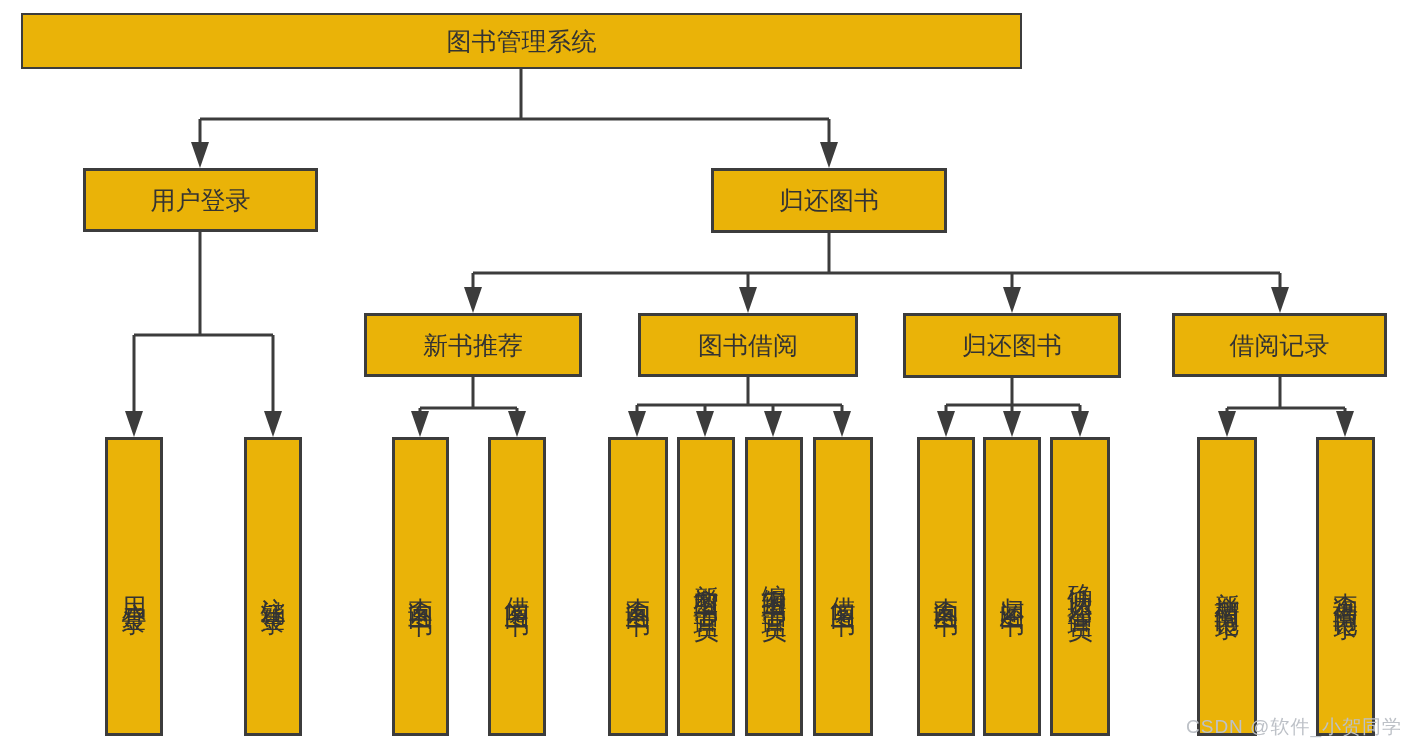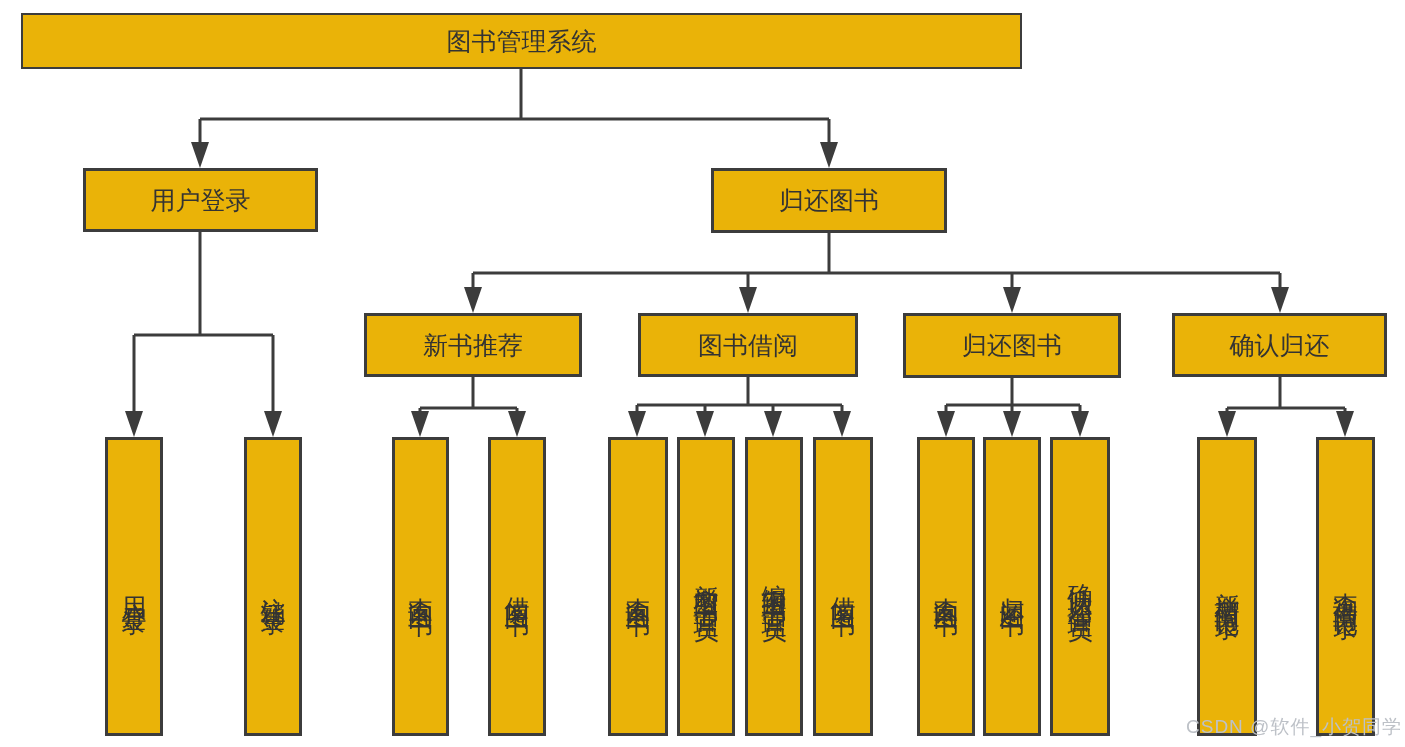--- a/index.html
+++ b/index.html
@@ -130,21 +130,21 @@
   <div class="box" id="n-l3a">
     <span>新书推荐</span>
   </div>
   <div class="box" id="n-l3b">
     <span>图书借阅</span>
   </div>
   <div class="box" id="n-l3c">
     <span>归还图书</span>
   </div>
   <div class="box" id="n-l3d">
-    <span>确认归还</span>
+    <span>借阅记录</span>
   </div>
 
   <div class="box vbox" id="n-f01">
     <span>用户登录</span>
   </div>
   <div class="box vbox" id="n-f02">
     <span>注销登录</span>
   </div>
   <div class="box vbox" id="n-f03">
     <span>查询图书</span>

